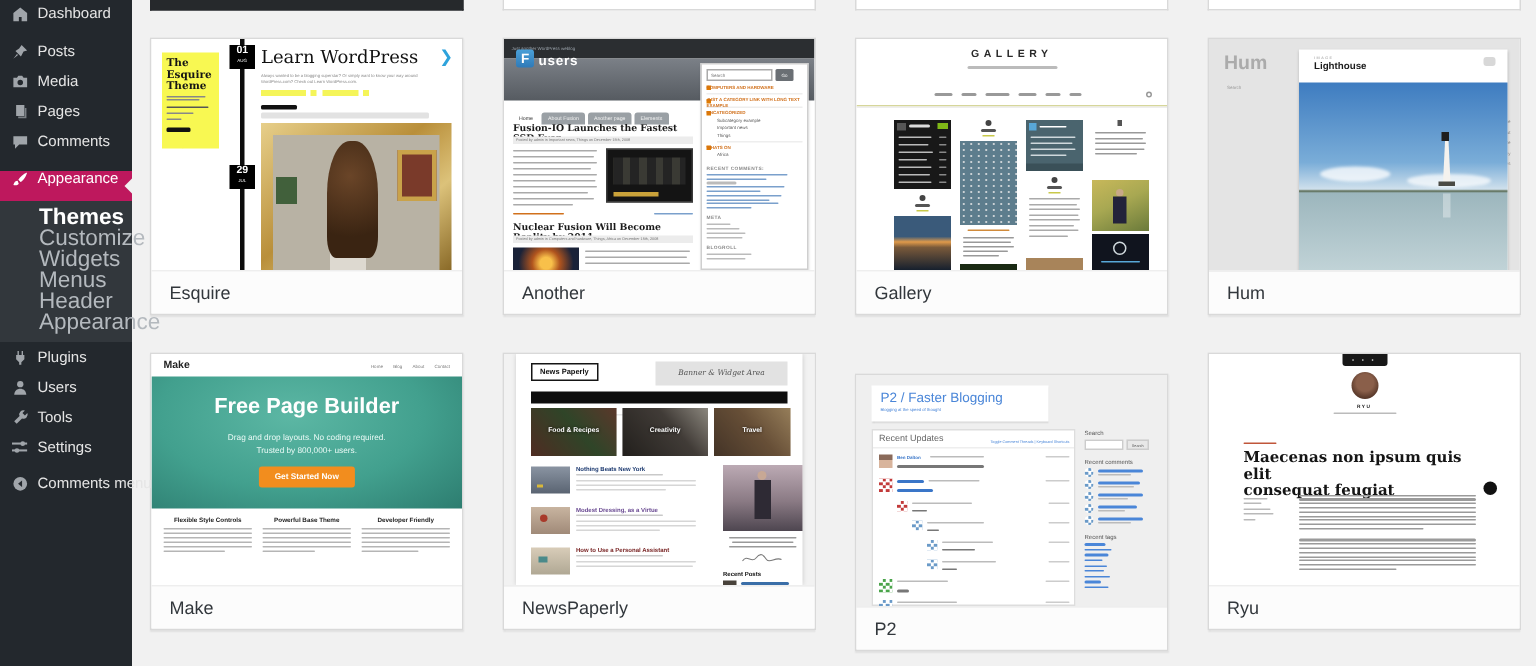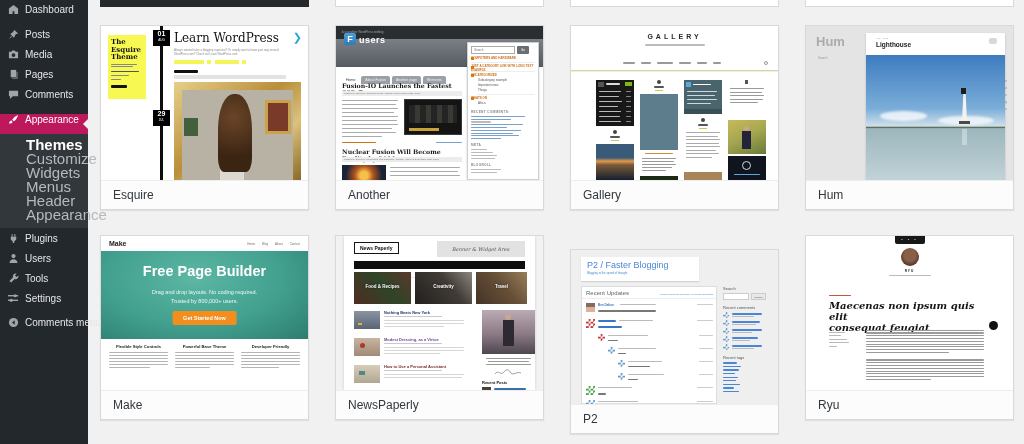--- a/index.html
+++ b/index.html
@@ -135,21 +135,21 @@
   .checker-red{background:conic-gradient(#c23a3a 0 25%,#fff 0 50%,#c23a3a 0 75%,#fff 0);background-size:4.5px 4.5px}
   .checker-blue{background:conic-gradient(#6a9ac8 0 25%,#fff 0 50%,#6a9ac8 0 75%,#fff 0);background-size:4.5px 4.5px}
   .checker-green{background:conic-gradient(#4aa44a 0 25%,#fff 0 50%,#4aa44a 0 75%,#fff 0);background-size:4.5px 4.5px}
   
   .ryu-bar{left:50%;top:0;transform:translateX(-50%);width:30px;height:8px;background:#181818;
       border-radius:0 0 2px 2px;color:#ddd;font-size:4px;text-align:center;line-height:7px;letter-spacing:2px}
   .ryu-av{left:50%;top:12px;transform:translateX(-50%);width:18px;height:18px;border-radius:50%;
       background:radial-gradient(circle at 50% 40%,#8a5f4a 0 40%,#543527 75%,#2e1c12 100%)}
   .ryu-site{left:0;top:33px;width:207px;text-align:center;font-size:3.2px;font-weight:bold;
       letter-spacing:1px;color:#222}
-  .ryu-h{left:23px;top:64px;width:160px;font-family:"DejaVu Serif",serif;font-style:italic;
+  .ryu-h{left:23px;top:64px;width:160px;font-family:"DejaVu Serif",serif;
       font-weight:bold;font-size:10px;line-height:11px;color:#151515}
   .ryu-meta{left:23px;top:93px;width:30px}
   .ryu-meta .bar{position:static;margin:2.5px 0;height:1px;background:#b9b9b9}
   .ryu-body{left:60px;top:92px;width:118px}
   .ryu-body .bar{position:static;margin:1.7px 0;height:1.1px;background:#9a9a9a}
   .ryu-btn{left:183px;top:85px;width:9px;height:9px;border-radius:50%;background:#111}
 </style>
 </head>
 <body>
 

